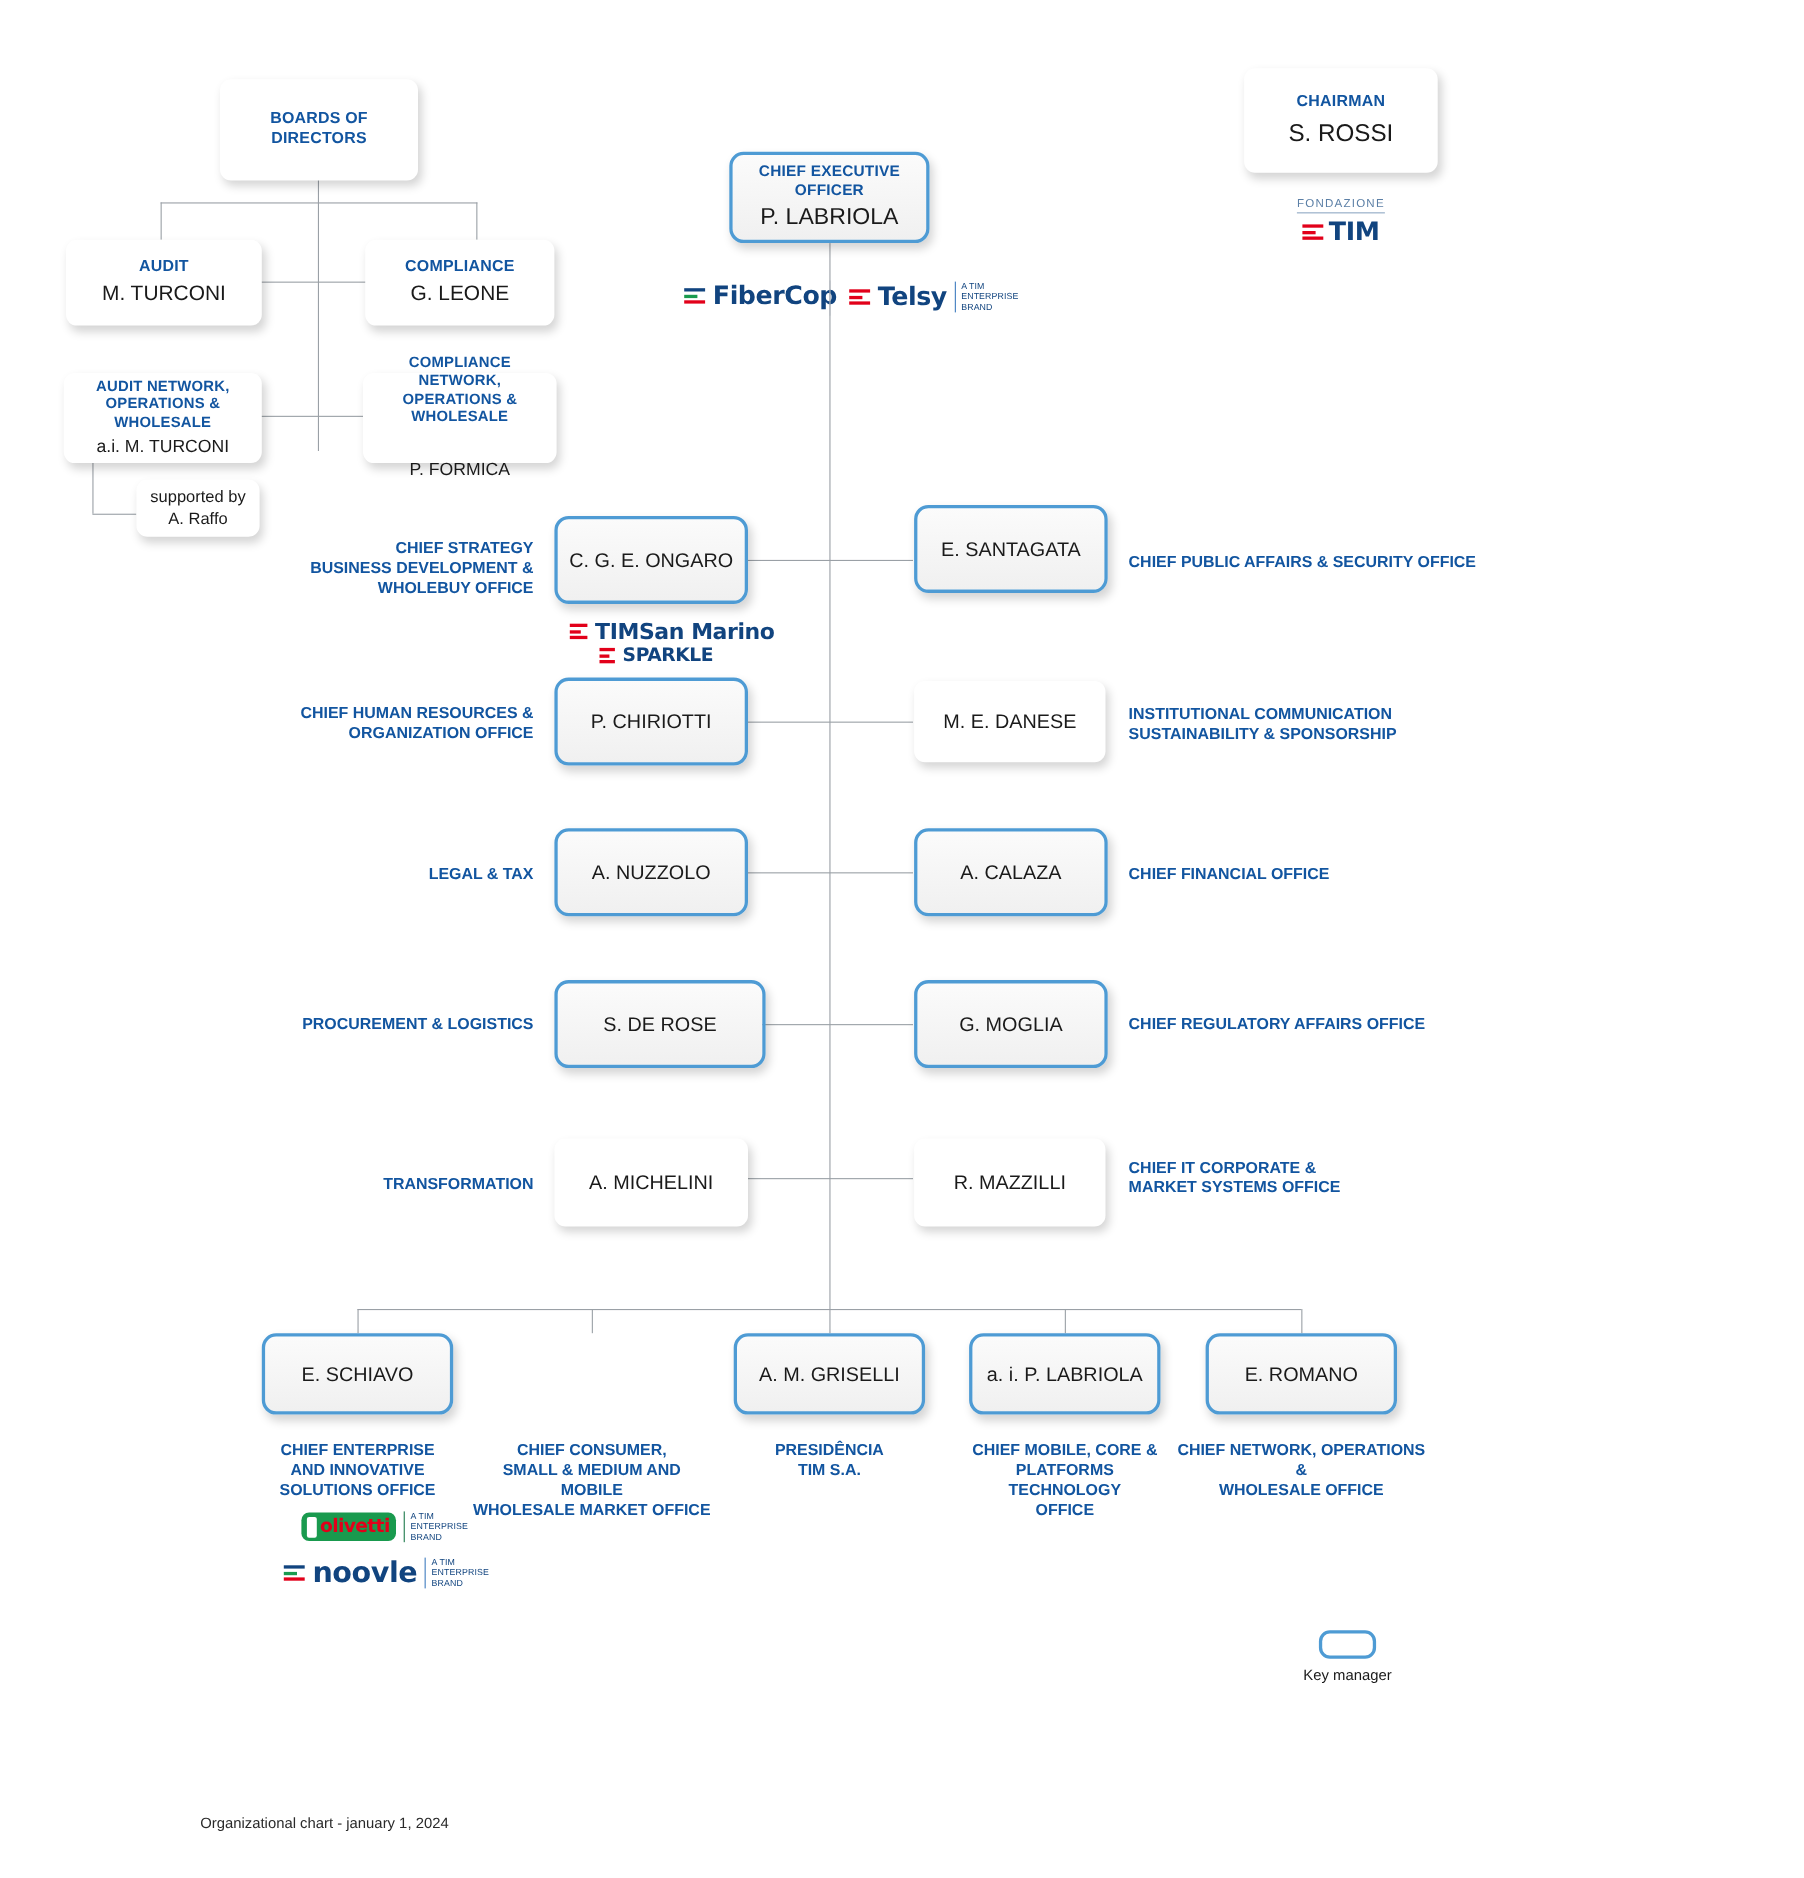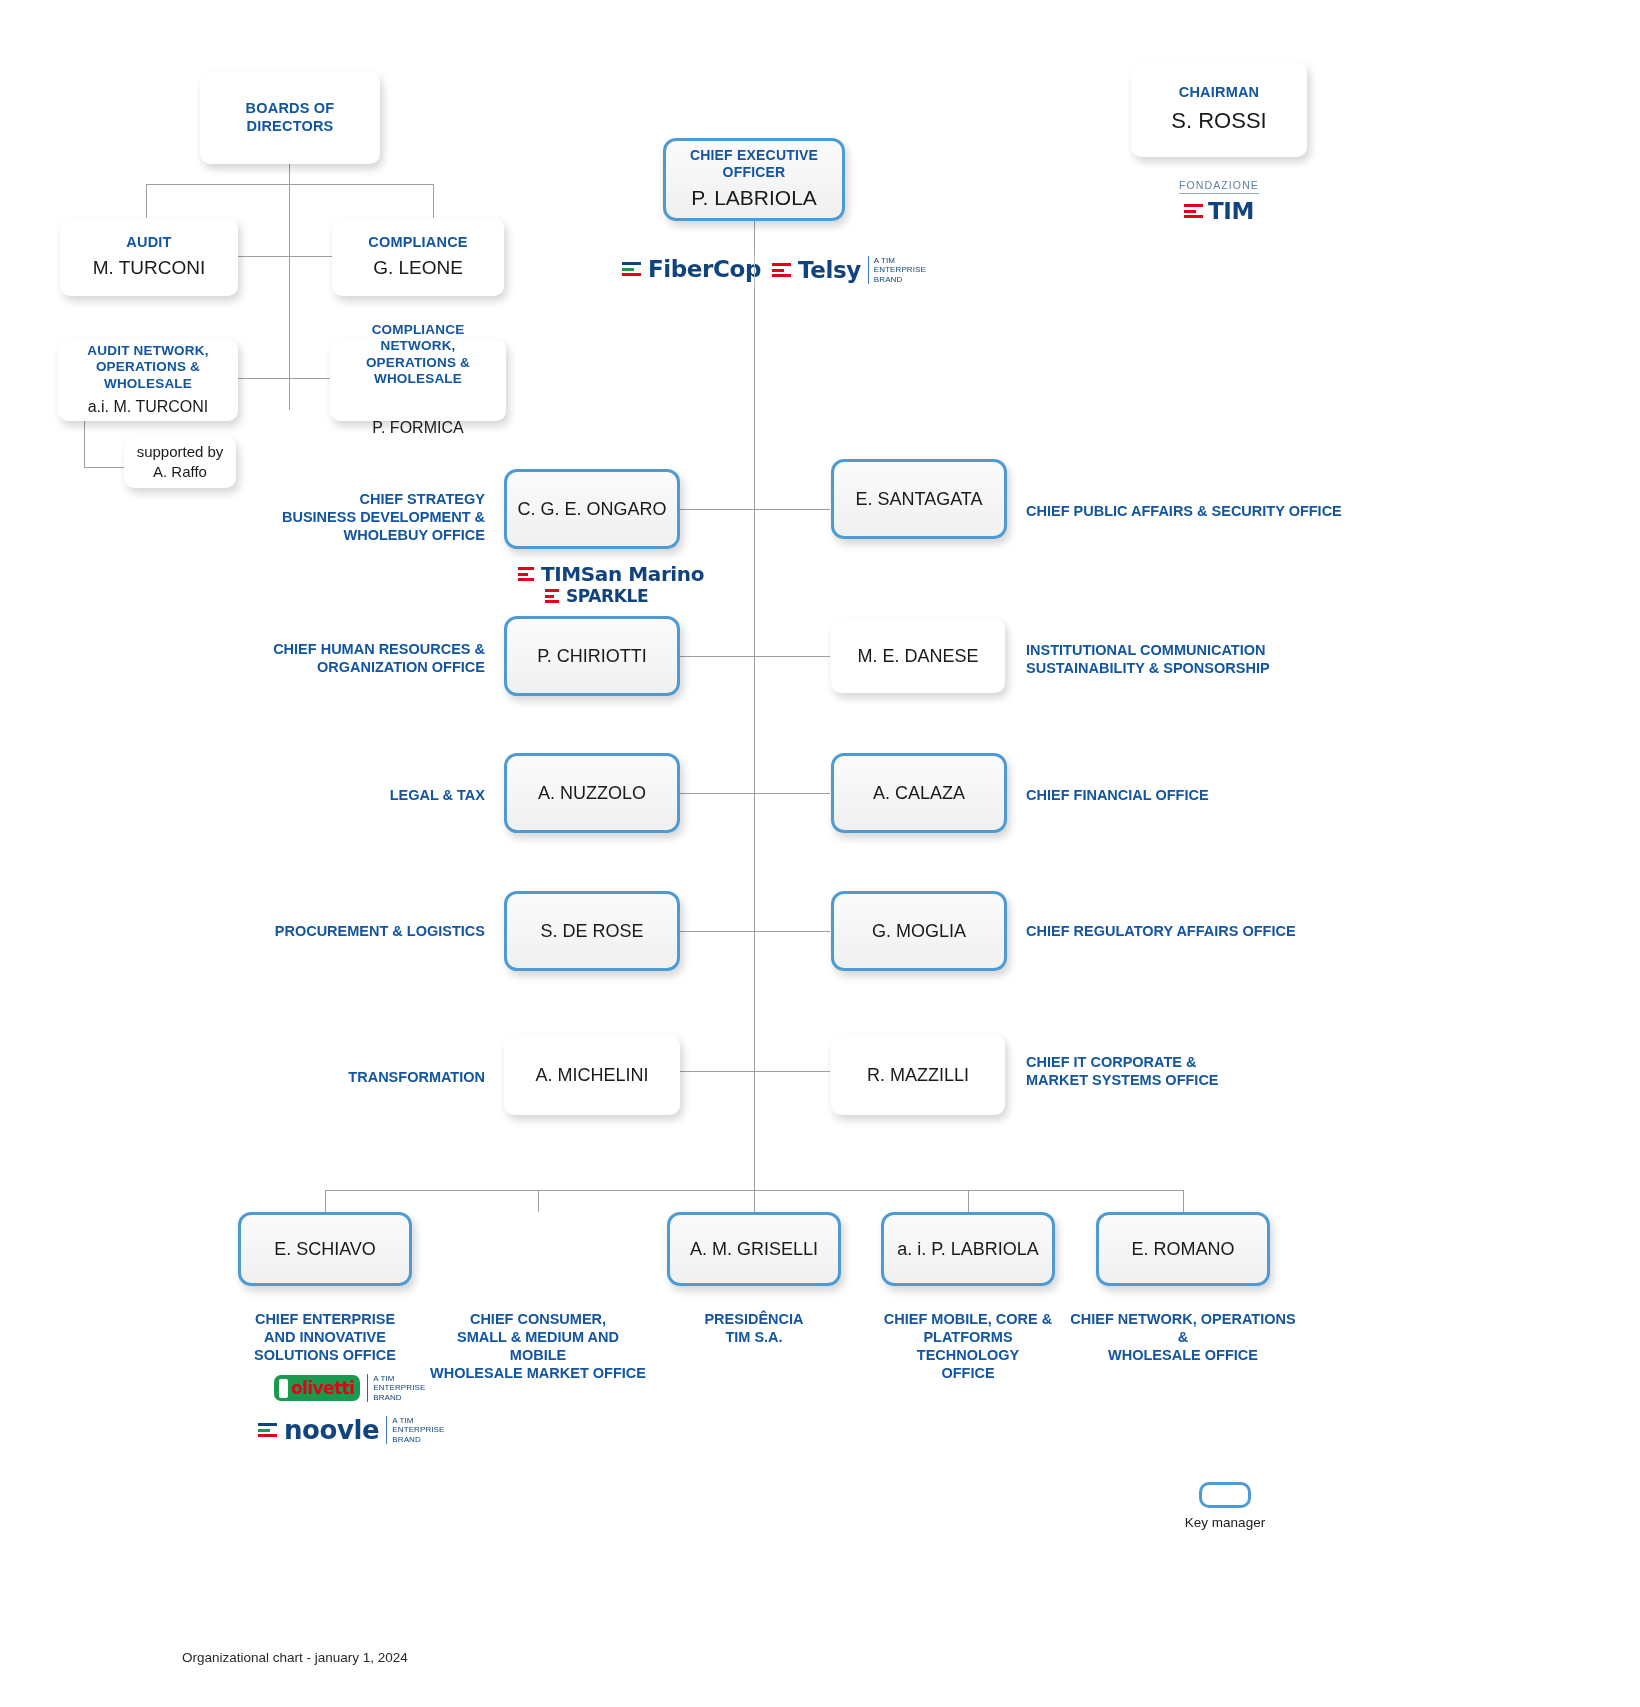--- a/index.html
+++ b/index.html
@@ -326,21 +326,21 @@
   <div class="cap leftal" style="left:250px; top:786px; width:235px; white-space:pre-line;">LEGAL &amp; TAX</div>
   <div class="box key" style="left:504px; top:753px; width:176px; height:80px;">
     <div class="person">A. NUZZOLO</div>
   </div>
   <div class="box key" style="left:831px; top:753px; width:176px; height:80px;">
     <div class="person">A. CALAZA</div>
   </div>
   <div class="cap right" style="left:1026px; top:786px; width:330px; white-space:pre-line;">CHIEF FINANCIAL OFFICE</div>
 
   <div class="cap leftal" style="left:250px; top:922px; width:235px; white-space:pre-line;">PROCUREMENT &amp; LOGISTICS</div>
-  <div class="box key" style="left:504px; top:891px; width:176px; height:80px;">
+  <div class="box key" style="left:504px; top:891px; width:192px; height:80px;">
     <div class="person">S. DE ROSE</div>
   </div>
   <div class="box key" style="left:831px; top:891px; width:176px; height:80px;">
     <div class="person">G. MOGLIA</div>
   </div>
   <div class="cap right" style="left:1026px; top:922px; width:330px; white-space:pre-line;">CHIEF REGULATORY AFFAIRS OFFICE</div>
 
   <div class="cap leftal" style="left:250px; top:1068px; width:235px; white-space:pre-line;">TRANSFORMATION</div>
   <div class="box plain" style="left:504px; top:1035px; width:176px; height:80px;">
     <div class="person">A. MICHELINI</div>

